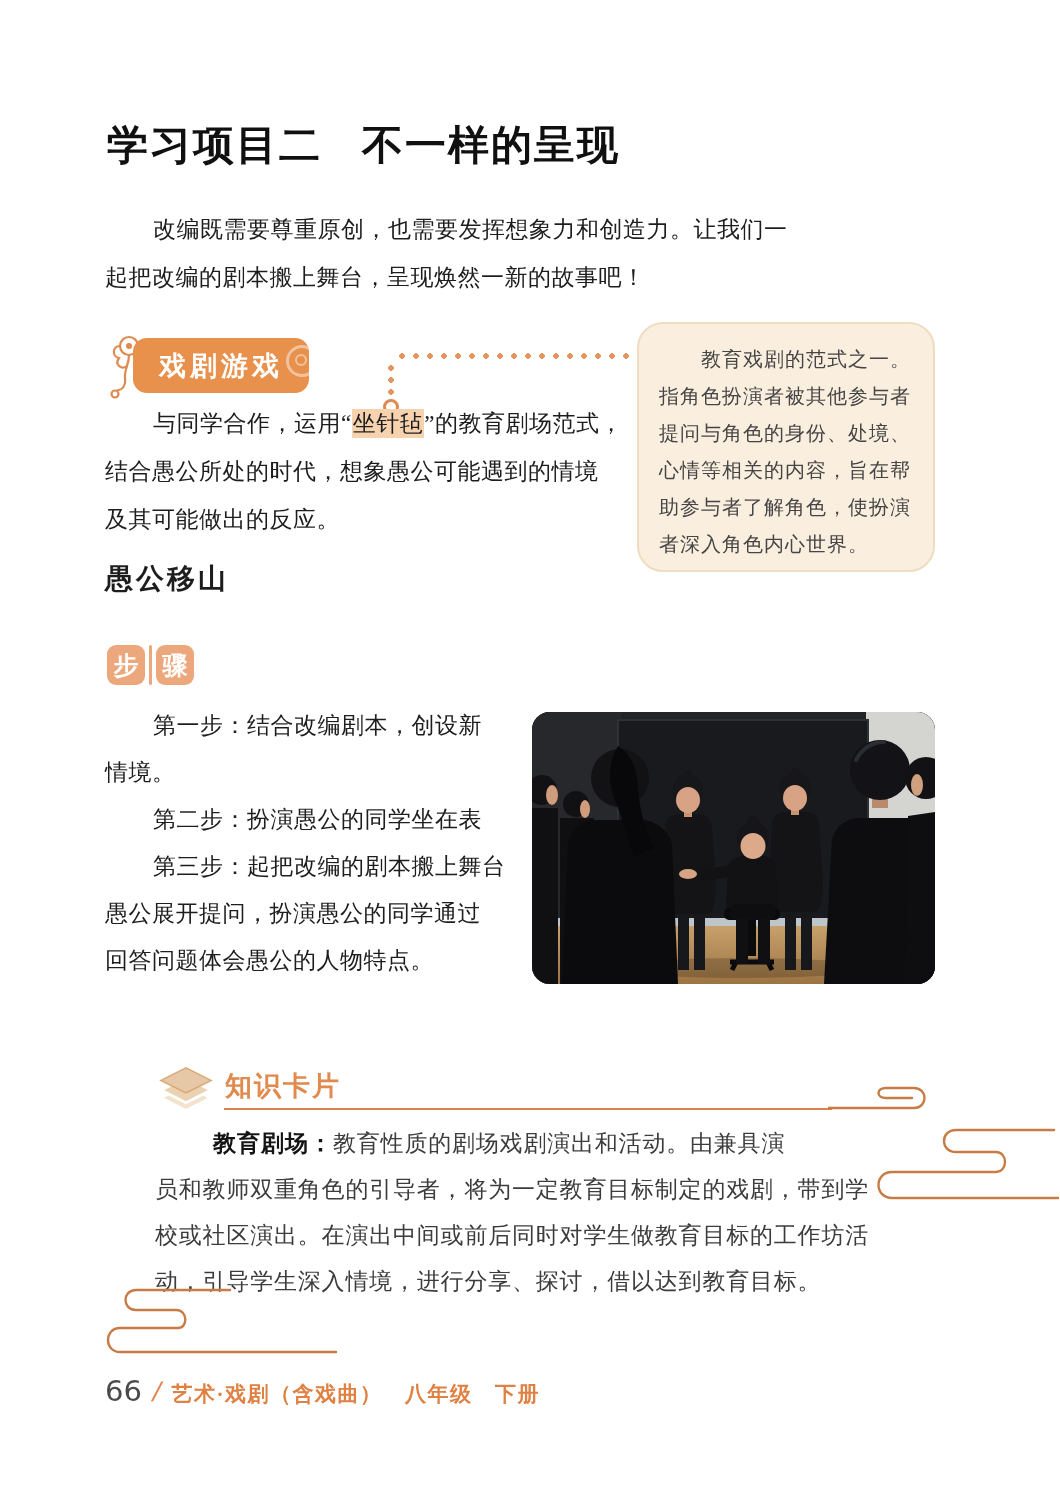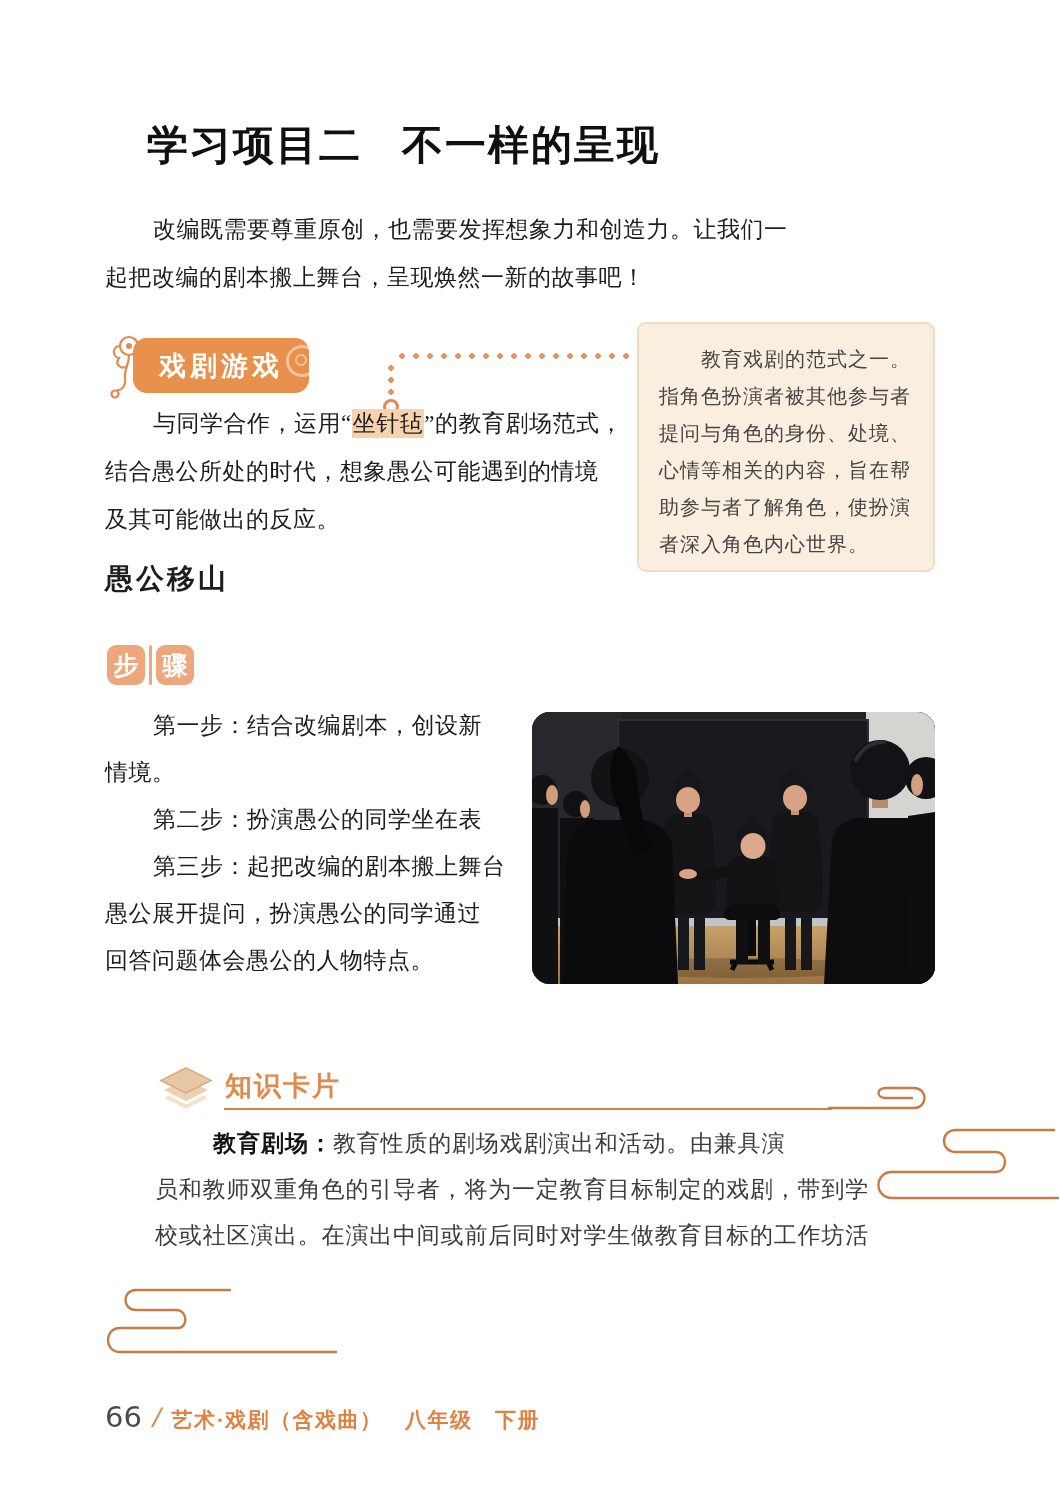--- a/index.html
+++ b/index.html
@@ -1,21 +1,21 @@
 <!DOCTYPE html>
 <html><head>
 <meta charset="utf-8">
 <style>
   html,body{margin:0;padding:0;background:#ffffff;}
   .page{position:relative;width:1060px;height:1508px;background:#ffffff;overflow:hidden;
         font-family:"Liberation Serif","DejaVu Serif",serif;color:#1d1d1d;}
 
   
   .title{position:absolute;left:107px;top:118px;font-size:41px;font-weight:bold;color:#101010;
-         letter-spacing:2px;white-space:nowrap;margin-left:40px;}
+         letter-spacing:2px;white-space:nowrap;}
   .title-gap{display:inline-block;width:40px;}
 
   
   .intro{position:absolute;left:105px;top:206px;font-size:23px;line-height:48px;letter-spacing:.5px;}
   .txt-line{white-space:nowrap;}
   .indent-2{padding-left:48px;}
 
   
   .badge{position:absolute;left:133px;top:338px;width:176px;height:55px;background:#E8914C;
          border-radius:14px;display:flex;align-items:center;justify-content:center;overflow:hidden;}
@@ -36,21 +36,21 @@
           background-size:8px 12px;background-repeat:repeat-y;}
   .ring{position:absolute;left:383px;top:399px;width:10px;height:10px;
         border:3px solid #E08A52;border-radius:50%;}
 
   
   .game-text{position:absolute;left:105px;top:400px;font-size:23px;line-height:48px;letter-spacing:.5px;}
   .hl{background:#F6D2AE;padding:2px 1px;}
 
   
   .callout{position:absolute;left:637px;top:322px;width:298px;height:250px;box-sizing:border-box;
-           background:#FAEFDF;border:2px solid #F0DCC0;border-radius:9px;padding:17px 20px 0 20px;
+           background:#FAEFDF;border:2px solid #F0DCC0;border-radius:26px;padding:17px 20px 0 20px;
            font-size:20px;line-height:37px;color:#454545;letter-spacing:1px;}
   .indent-callout{padding-left:42px;}
 
   
   .activity-heading{position:absolute;left:105px;top:560px;width:672px;text-align:left;
                     font-size:28px;font-weight:bold;letter-spacing:3px;}
   .steps-label{position:absolute;left:107px;top:645px;display:flex;align-items:center;}
   .tile{width:38px;height:40px;background:#ECA87C;border-radius:9px;color:#ffffff;
         font-family:"Liberation Sans",sans-serif;font-weight:bold;font-size:25px;
         display:flex;align-items:center;justify-content:center;}
@@ -68,21 +68,21 @@
   .k-line{position:absolute;left:224px;top:1108px;width:608px;height:2px;background:#D9834A;}
   .k-decor-right{position:absolute;left:828px;top:1086px;}
   .k-decor-left{position:absolute;left:80px;top:1286px;}
   .k-text{position:absolute;left:155px;top:1120px;font-size:23px;line-height:46px;color:#3c3c3c;
           letter-spacing:.8px;}
   .indent-k{padding-left:58px;}
   .k-term{font-family:"Liberation Sans",sans-serif;font-weight:bold;color:#141414;letter-spacing:1px;}
 
   
   .footer{position:absolute;left:105px;top:1374px;display:flex;align-items:baseline;gap:11px;}
-  .footer-num{font-family:"DejaVu Sans","Liberation Sans",sans-serif;font-size:29px;color:#4a4a4a;margin-top:26px;}
+  .footer-num{font-family:"DejaVu Sans","Liberation Sans",sans-serif;font-size:29px;color:#4a4a4a;}
   .footer-sep{display:inline-block;color:#E0824A;font-size:27px;
               font-family:"Liberation Sans",sans-serif;transform:skewX(-14deg);}
   .footer-caption{font-weight:bold;color:#DF8142;font-size:21px;letter-spacing:1.5px;white-space:nowrap;}
 </style>
 </head>
 <body>
 
 <div class="page">
 
   <div class="title">
@@ -234,20 +234,21 @@
         <path d="M0 22 H86 C100 22 100 2 86 2 H58 C48 2 48 12 58 12 H84"></path>
         <path d="M226 44 H128 C112 44 112 66 128 66 H168 C180 66 180 86 168 86 H64 C46 86 46 112 64 112 H230"></path>
       </g>
     </svg>
   </div>
 
   <div class="k-text">
     <div class="txt-line indent-k"><span class="k-term">教育剧场：</span><span>教育性质的剧场戏剧演出和活动。由兼具演</span></div>
     <div class="txt-line">员和教师双重角色的引导者，将为一定教育目标制定的戏剧，带到学</div>
     <div class="txt-line">校或社区演出。在演出中间或前后同时对学生做教育目标的工作坊活</div>
+    <div class="txt-line">动，引导学生深入情境，进行分享、探讨，借以达到教育目标。</div>
   </div>
 
   <div class="k-decor-left">
     <svg width="262" height="72" viewBox="0 0 262 72">
       <g fill="none" stroke="#C87C45" stroke-width="2.4" stroke-linecap="round">
         <path d="M150 4 H56 C42 4 42 24 56 24 H96 C108 24 108 42 98 42 H40 C24 42 24 66 40 66 H256"></path>
       </g>
     </svg>
   </div>
 

